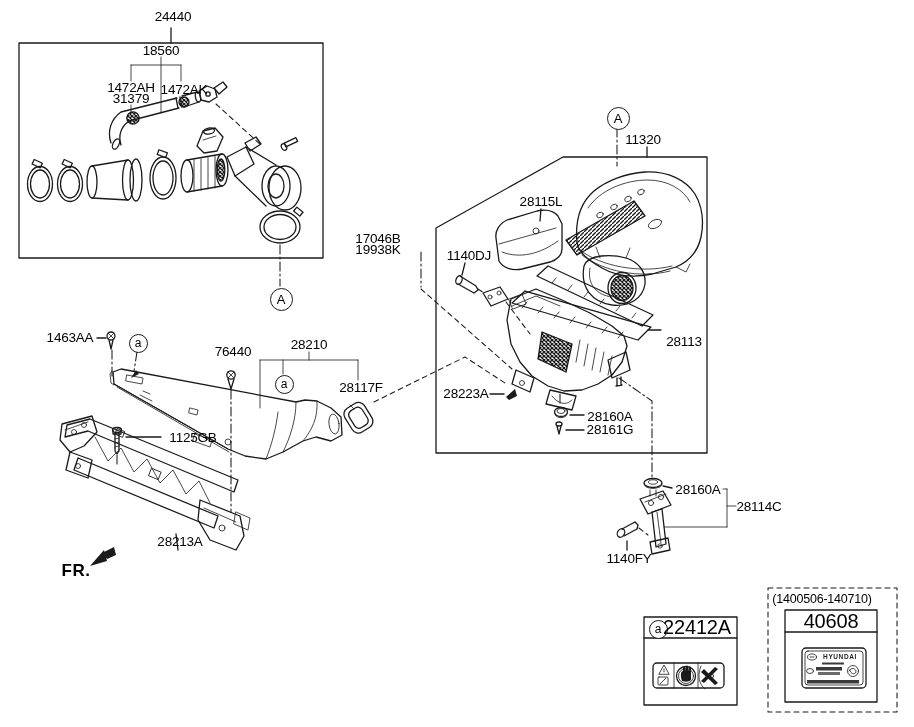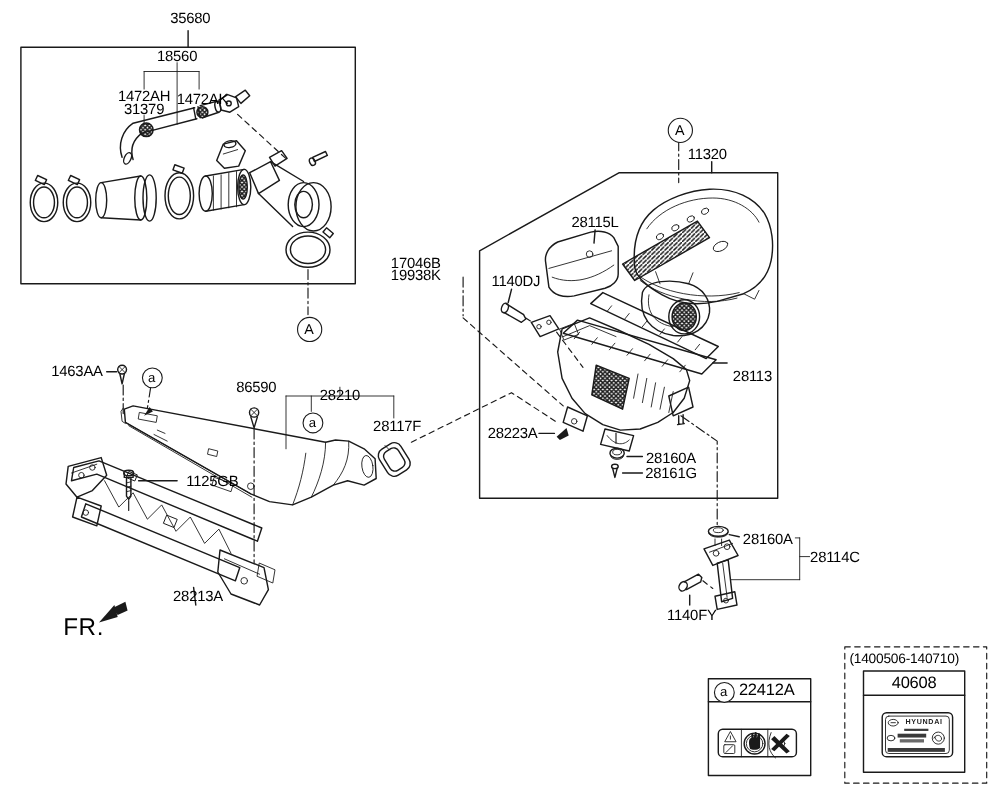--- a/index.html
+++ b/index.html
@@ -15,22 +15,22 @@
   svg .thin{stroke-width:.8;}
   svg .bar{fill:#3a3a3a;stroke:none;}
   svg .bar2{fill:#6a6a6a;stroke:none;}
   .lbl{position:absolute;transform:translate(-50%,-50%);font-size:13.5px;color:#000;
        white-space:nowrap;letter-spacing:-.2px;line-height:1;}
   .mk{position:absolute;border:1.5px solid #1a1a1a;border-radius:50%;display:flex;
       align-items:center;justify-content:center;color:#000;background:#fff;
       font-family:"Liberation Sans",sans-serif;}
   .mkA{width:21px;height:21px;font-size:13px;}
   .mka{width:17px;height:17px;font-size:12px;}
-  .fr{font-size:22px;font-weight:normal;letter-spacing:.5px;}
-  .leg-code{font-size:15px;}
+  .fr{font-size:17px;font-weight:bold;letter-spacing:.5px;}
+  .leg-code{font-size:20px;}
   .leg-range{font-size:12.5px;}
   .sticker-brand{font-size:6.5px;font-weight:bold;letter-spacing:.6px;color:#222;}
 </style>
 </head>
 <body>
 
 <div id="stage">
 
 <svg width="914" height="727" viewBox="0 0 914 727">
   <defs>
@@ -291,37 +291,37 @@
     <rect class="bar" x="807" y="680" width="52" height="3.5"></rect>
   </g>
 </svg>
 
 <div class="mk mkA" style="left:269.5px;top:287.5px">A</div>
 <div class="mk mkA" style="left:606.5px;top:106.5px">A</div>
 <div class="mk mka" style="left:128.5px;top:333.5px">a</div>
 <div class="mk mka" style="left:274.5px;top:374.5px">a</div>
 <div class="mk mka" style="left:648.5px;top:619.5px">a</div>
 
-<div class="lbl" style="left:173px;top:17px">35680</div>
+<div class="lbl" style="left:173px;top:17px">24440</div>
 <div class="lbl" style="left:161px;top:51px">18560</div>
 <div class="lbl" style="left:131px;top:88px">1472AH</div>
 <div class="lbl" style="left:131px;top:99px">31379</div>
 <div class="lbl" style="left:184px;top:90px">1472AK</div>
 <div class="lbl" style="left:643px;top:140px">11320</div>
 <div class="lbl" style="left:541px;top:202px">28115L</div>
 <div class="lbl" style="left:378px;top:239px">17046B</div>
 <div class="lbl" style="left:378px;top:250px">19938K</div>
 <div class="lbl" style="left:469px;top:256px">1140DJ</div>
 <div class="lbl" style="left:684px;top:342px">28113</div>
 <div class="lbl" style="left:466px;top:394px">28223A</div>
 <div class="lbl" style="left:610px;top:417px">28160A</div>
 <div class="lbl" style="left:610px;top:430px">28161G</div>
 <div class="lbl" style="left:70px;top:338px">1463AA</div>
-<div class="lbl" style="left:233px;top:352px">86590</div>
-<div class="lbl" style="left:309px;top:359px">28210</div>
+<div class="lbl" style="left:233px;top:352px">76440</div>
+<div class="lbl" style="left:309px;top:345px">28210</div>
 <div class="lbl" style="left:361px;top:388px">28117F</div>
 <div class="lbl" style="left:193px;top:438px">1125GB</div>
 <div class="lbl" style="left:180px;top:542px">28213A</div>
 <div class="lbl" style="left:698px;top:490px">28160A</div>
 <div class="lbl" style="left:759px;top:507px">28114C</div>
 <div class="lbl" style="left:629px;top:559px">1140FY</div>
 
 <div class="lbl fr" style="left:76px;top:570px">FR.</div>
 
 <div class="lbl leg-code" style="left:697px;top:627px">22412A</div>

